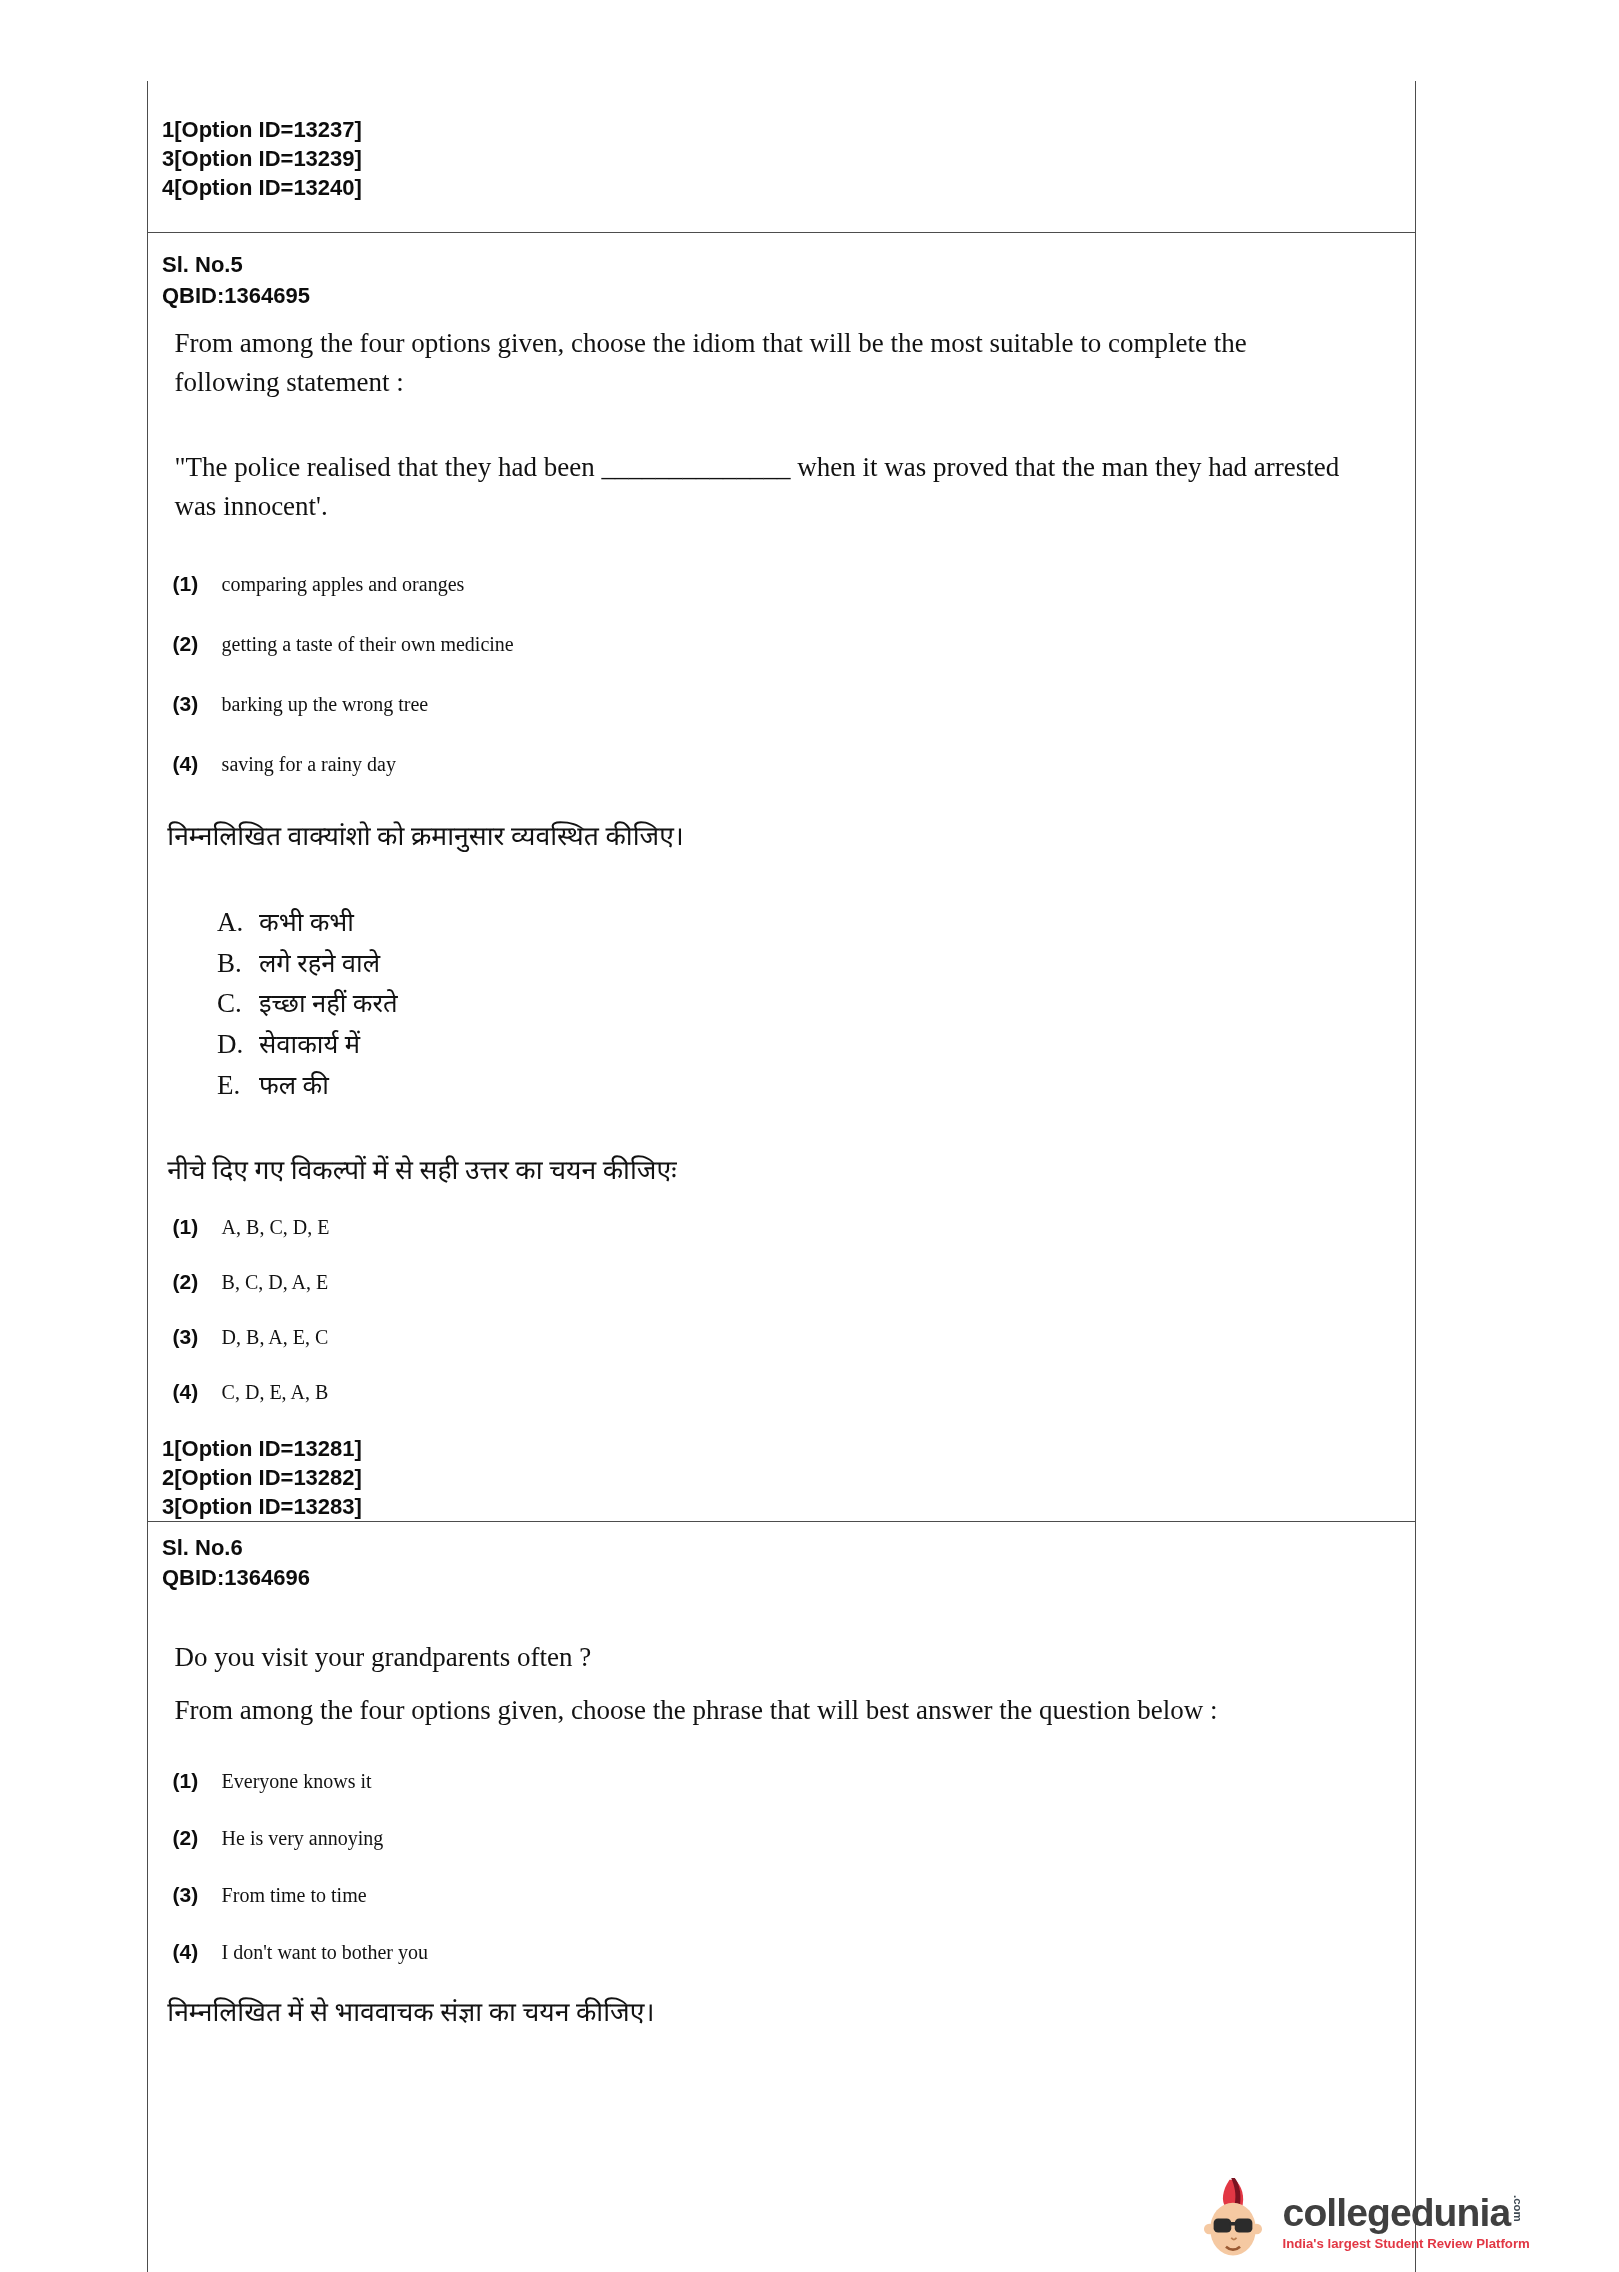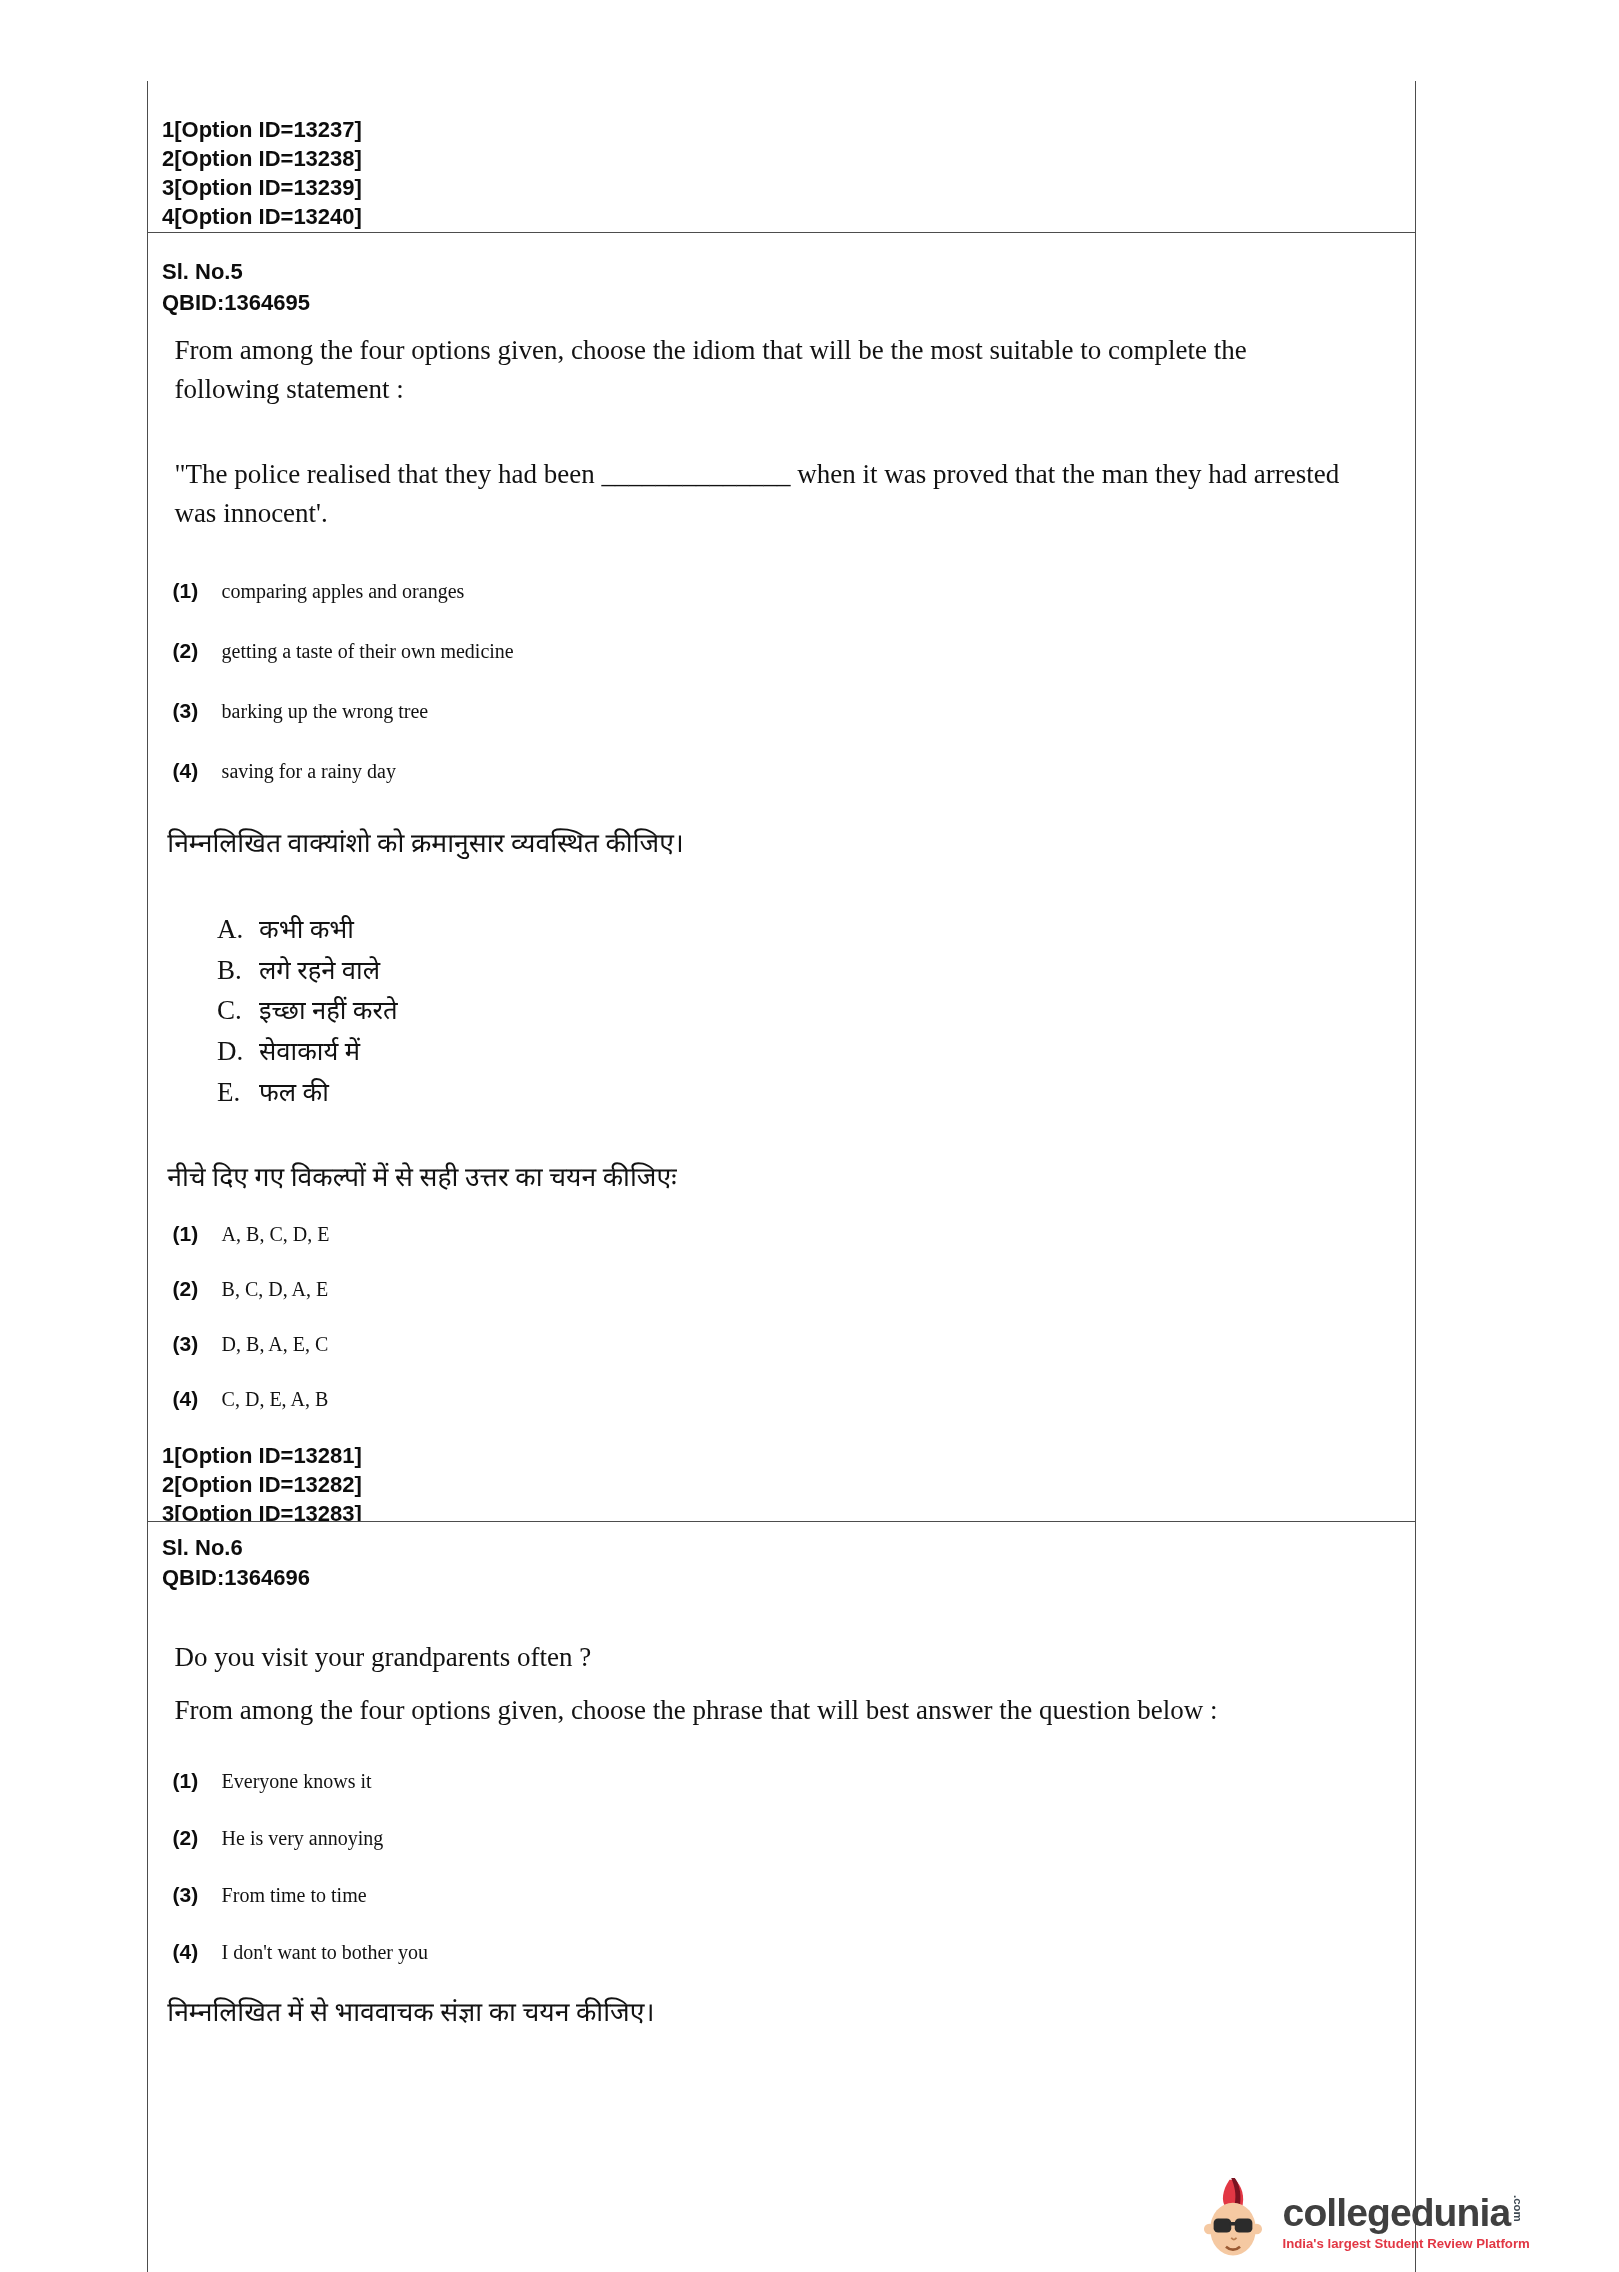--- a/index.html
+++ b/index.html
@@ -16,21 +16,21 @@
     left: 147px;
     top: 81px;
     width: 1269px;
     height: 2191px;
     border-left: 1.8px solid #4d4d4d;
     border-right: 1.8px solid #4d4d4d;
   }
   .block { width: 100%; overflow: hidden; }
   .block + .block { border-top: 1.8px solid #4d4d4d; }
   .block-prev { height: 151px; padding: 34px 17.6px 0 14px; }
-  .block-q5 { height: 1289px; padding: 24px 25px 0 14px; }
+  .block-q5 { height: 1289px; padding: 17px 25px 0 14px; }
   .block-q6 { padding: 10.6px 25px 0 14px; }
 
   .meta-line {
     font-family: "Liberation Sans", sans-serif;
     font-weight: bold;
     font-size: 22px;
     line-height: 29px;
     color: #0d0d0d;
   }
   .qhead { margin-bottom: 1.8px; }
@@ -120,21 +120,20 @@
 </style>
 </head>
 <body>
 
 <div class="page">
 
   <div class="qtable">
 
     <div class="block block-prev">
       <div class="meta-line">1[Option ID=13237]</div>
-      <div class="meta-line">2[Option ID=13238]</div>
       <div class="meta-line">3[Option ID=13239]</div>
       <div class="meta-line">4[Option ID=13240]</div>
     </div>
 
     <div class="block block-q5">
       <div class="meta-line qhead">Sl. No.5</div>
       <div class="meta-line">QBID:1364695</div>
 
       <p class="serif intro">From among the four options given, choose the idiom that will be the most suitable to complete the following statement :</p>
       <p class="serif statement">"The police realised that they had been ______________ when it was proved that the man they had arrested was innocent'.</p>

